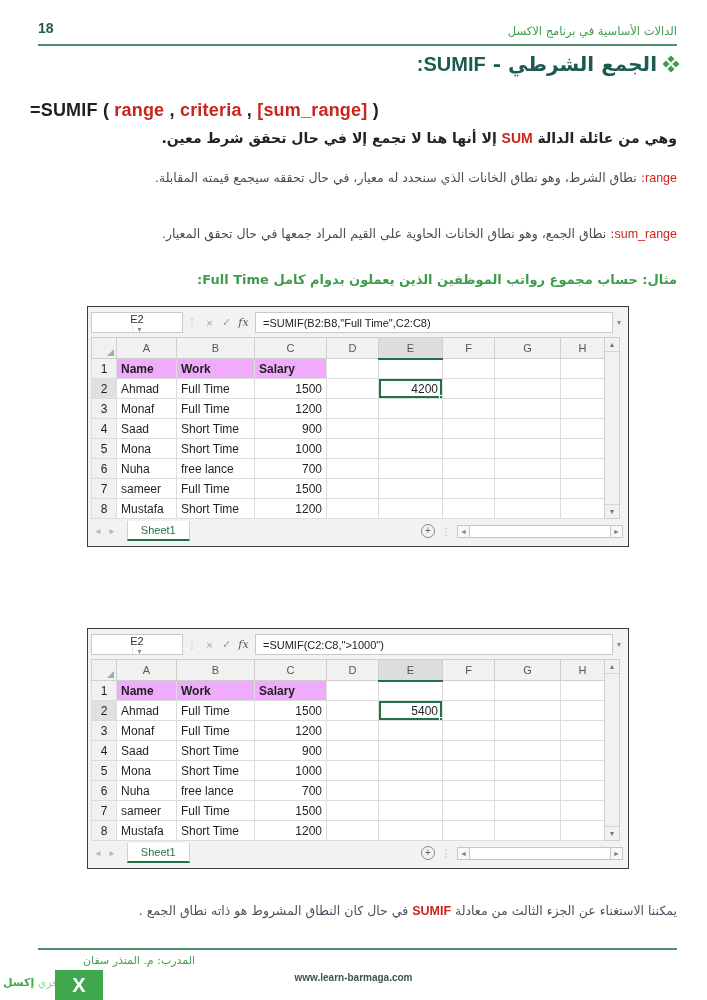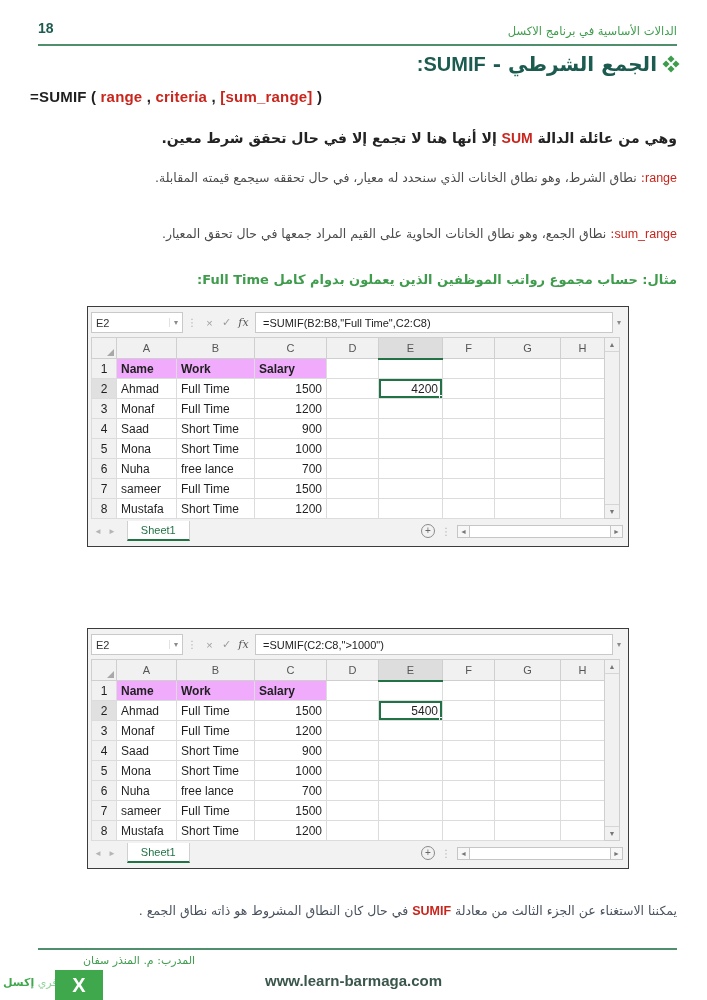--- a/index.html
+++ b/index.html
@@ -18,56 +18,56 @@
 
   .page-number{position:absolute;left:38px;top:20px;font-size:14px;font-weight:bold;color:var(--teal);font-family:"Liberation Sans",sans-serif;}
   .header-title{position:absolute;right:30px;top:24px;font-size:11.5px;color:var(--green);direction:rtl;}
   .header-line{position:absolute;left:38px;right:30px;top:44px;height:2px;background:var(--line-green);}
 
   .main-heading{position:absolute;right:30px;top:52px;direction:rtl;font-size:20px;font-weight:bold;color:var(--teal);}
   .main-heading .en{font-family:"Liberation Sans",sans-serif;}
   .h-icon{display:inline-block;width:12px;height:12px;transform:rotate(45deg);position:relative;margin-left:8px;top:-1px;}
   .h-icon::before{content:"";position:absolute;left:0;top:0;width:5px;height:5px;background:var(--green);box-shadow:7px 0 var(--green),0 7px var(--green),7px 7px var(--green);}
 
-  .syntax{position:absolute;left:30px;top:88px;font-size:15px;font-weight:bold;color:#1f1f1f;font-family:"Liberation Sans",sans-serif;letter-spacing:.2px;}
+  .syntax{position:absolute;left:30px;top:100px;font-size:18px;font-weight:bold;color:#1f1f1f;font-family:"Liberation Sans",sans-serif;letter-spacing:.2px;}
   .red{color:var(--red);}
 
   .intro{position:absolute;right:30px;top:130px;direction:rtl;font-size:14px;font-weight:bold;color:#232323;}
   .intro .red{font-family:"Liberation Sans",sans-serif;}
 
   .def{position:absolute;right:30px;direction:rtl;font-size:12.5px;color:var(--gray-text);}
   .def .term{font-family:"Liberation Sans",sans-serif;}
   .def-0{top:170px;} .def-1{top:198px;} .def-2{top:226px;}
 
   .example{position:absolute;right:30px;direction:rtl;font-size:13px;font-weight:bold;color:var(--green);}
   .example-0{top:272px;} .example-1{top:594px;}
 
   .note{position:absolute;right:30px;top:903px;direction:rtl;font-size:12.5px;color:var(--note-color);}
   .note .red{font-family:"Liberation Sans",sans-serif;font-weight:bold;}
 
   .footer-line{position:absolute;left:38px;right:30px;top:948px;height:2px;background:var(--line-green);}
   .trainer{position:absolute;left:38px;top:954px;direction:rtl;font-size:11px;color:var(--green);margin-left:45px;}
-  .site{position:absolute;left:0;right:0;top:972px;text-align:center;font-size:15px;font-weight:bold;color:#3a564b;font-family:"Liberation Sans",sans-serif;}
+  .site{position:absolute;left:0;right:0;top:972px;text-align:center;font-size:10px;font-weight:bold;color:#3a564b;font-family:"Liberation Sans",sans-serif;}
 
   .watermark{position:absolute;left:0;top:968px;height:32px;}
   .wm-text{position:absolute;left:3px;top:8px;direction:rtl;font-size:11px;white-space:nowrap;}
   .wm-light{color:#8fd19a;}
   .wm-bold{color:var(--wm-green);font-weight:bold;}
   .wm-logo{position:absolute;left:55px;top:2px;width:48px;height:30px;background:var(--wm-green);color:#fff;
            display:flex;align-items:center;justify-content:center;font-family:"Liberation Sans",sans-serif;
            font-weight:bold;font-size:20px;}
 
   
   .sheet{position:absolute;left:87px;width:542px;border:1px solid #3c3c3c;background:#f2f2f2;padding:3px;
          font-family:"Liberation Sans",sans-serif;}
   .sheet-1{top:306px;} .sheet-2{top:628px;}
 
   .fbar{height:25px;display:flex;align-items:center;margin-bottom:2px;}
   .nbox{width:92px;height:21px;background:#fff;border:1px solid #c9c9c9;display:flex;align-items:center;
-        justify-content:space-between;padding:0 4px;font-size:11px;color:#333;}
+        justify-content:space-between;padding:0 4px;font-size:11px;color:#333;flex-direction:column;}
   .nbd{color:#8a8a8a;font-size:8px;border-left:1px solid #e2e2e2;padding-left:4px;}
   .vdots{color:#b0b0b0;margin:0 4px;font-size:10px;}
   .fi{width:17px;text-align:center;font-size:11px;}
   .fcancel{color:#a0a0a0;} .fok{color:#9a9a9a;}
   .ffx{font-family:"DejaVu Serif",serif;font-style:italic;color:#555;font-size:11px;}
   .ftext{flex:1;height:21px;background:#fff;border:1px solid #c9c9c9;margin-left:3px;padding:0 7px;
          font-size:11px;color:#222;line-height:20px;white-space:nowrap;overflow:hidden;}
   .fdd{color:#8a8a8a;font-size:8px;margin:0 4px;}
 
   table.grid{border-collapse:collapse;table-layout:fixed;background:#fff;border:1px solid #c0c0c0;}

